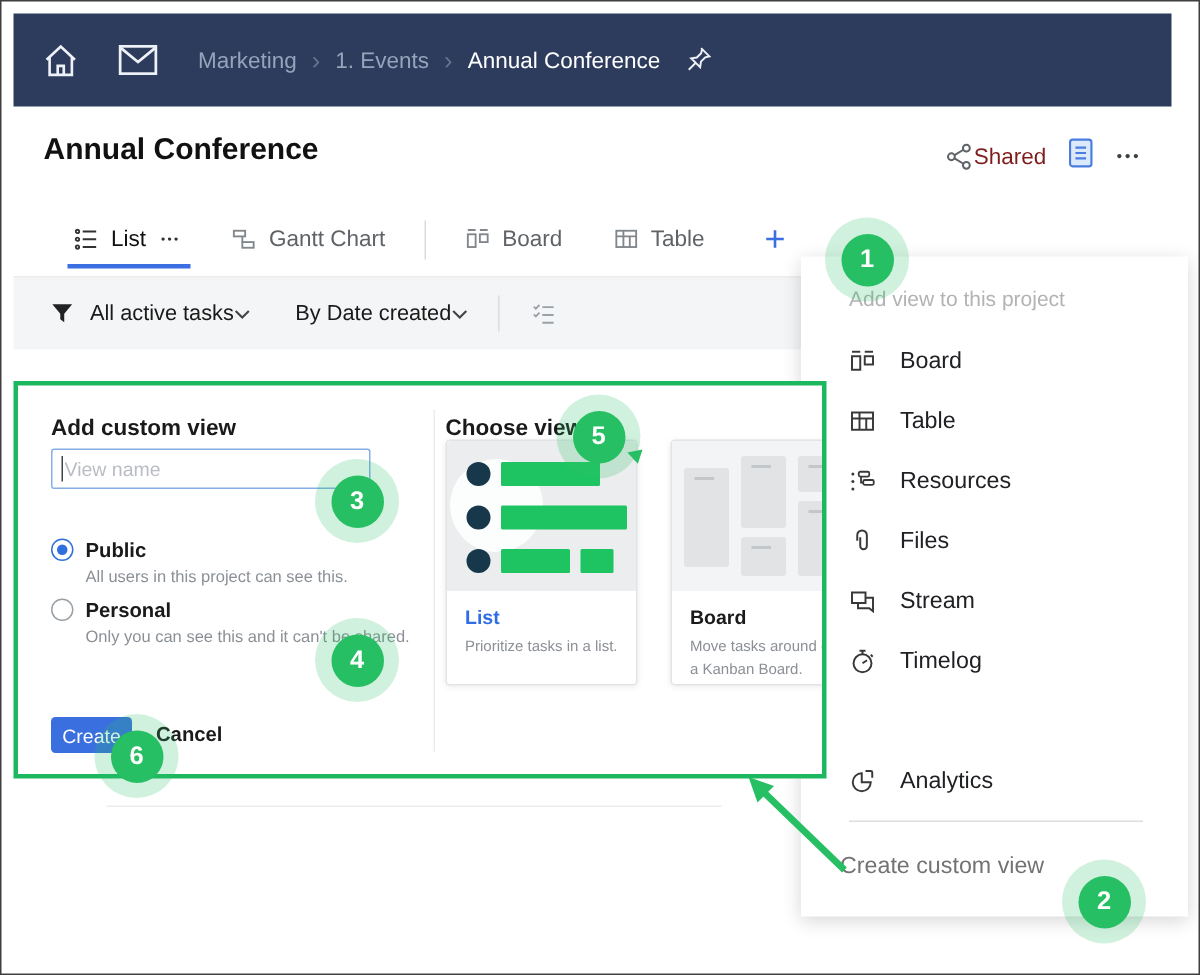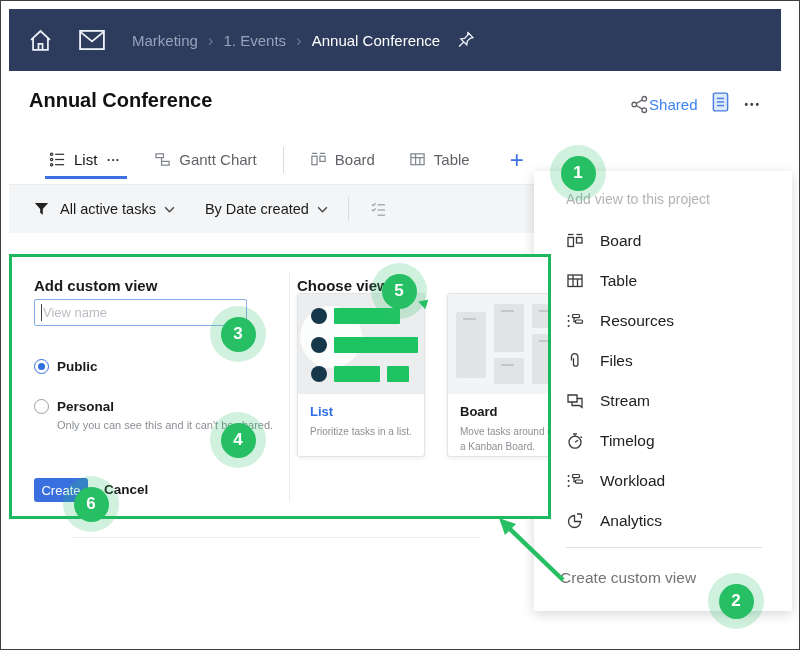--- a/index.html
+++ b/index.html
@@ -16,36 +16,36 @@
   .nav-icon { margin-left:18px; display:flex; align-items:center; }
   .crumbs { margin-left:26px; display:flex; align-items:center; font-size:15px; }
   .crumb-dim { color:#97a3ba; }
   .crumb-sep { color:#67738f; margin:0 10px; font-size:17px; line-height:1; }
   .crumb-cur { color:#ffffff; }
   .pin { margin-left:14px; display:flex; }
 
   
   .page-title { left:28px; top:88px; font-size:20px; font-weight:bold; color:#111; }
   .hdr-actions { right:38px; top:90px; display:flex; align-items:center; gap:14px; }
-  .shared { display:flex; align-items:center; font-size:15px; color:#3b82f6; cursor:pointer; }
+  .shared { display:flex; align-items:center; font-size:15px; color:#7f1d1d; cursor:pointer; }
   .more-dots { font-size:10px; letter-spacing:2px; color:#3c4043; font-weight:bold; }
 
   
   .tabs { left:8px; top:135px; width:783px; height:47px; display:flex; align-items:center; }
   .tab { display:flex; align-items:center; gap:8px; font-size:15px; color:#5f6368; margin-left:26px; cursor:pointer; }
   .tab.active { color:#111; position:relative; margin-left:40px; }
   .tab-underline { position:absolute; left:-4px; bottom:-11px; width:82px; height:3px; background:#3b6fe2; }
   .tab-more { font-size:8px; letter-spacing:1.5px; color:#333; margin-left:2px; }
   .tab-div { width:1px; height:26px; background:#dcdcdc; margin-left:26px; }
   .tab-plus { margin-left:40px; color:#3b6fe2; font-size:24px; font-weight:300; cursor:pointer; line-height:1; }
 
   
   .filterbar { left:8px; top:183px; width:783px; height:49px; background:#f4f5f6;
     border-top:1px solid #ececec; display:flex; align-items:center; font-size:14.5px; }
-  .fb-item { display:flex; align-items:center; gap:8px; color:#1a1a1a; cursor:pointer; }
+  .fb-item { display:flex; align-items:center; color:#1a1a1a; cursor:pointer; }
   .fb-div { width:1px; height:24px; background:#dcdcdc; margin:0 20px; }
   .row-line { left:70px; top:536px; width:410px; height:1px; background:#ececec; }
 
   
   .menu { left:533px; top:170px; width:258px; height:440px; background:#fff; z-index:10;
     box-shadow:0 3px 12px rgba(0,0,0,.16); }
   .menu-header { position:absolute; left:32px; top:20px; font-size:14px; color:#b3b3b3; }
   .menu-item { position:absolute; left:32px; height:28px; display:flex; align-items:center; gap:16px;
     font-size:15.5px; color:#202124; cursor:pointer; }
   .menu-item svg { flex:0 0 auto; }
@@ -282,31 +282,20 @@
   <div class="menu-item" style="top:256px">
     <svg width="18" height="18" viewBox="0 0 18 18" fill="none" stroke="#37383a" stroke-width="1.3">
       <circle cx="9" cy="10.2" r="6"></circle>
         <path d="M9 10.2 L12 8.2"></path>
         <path d="M7 1.8 h4 M9 1.8 v2.4"></path>
         <path d="M14.5 4.5 l1.3 1.3"></path>
     </svg>
     <span>Timelog</span>
   </div>
 
-  <div class="menu-item" style="top:296px">
-    <svg width="18" height="18" viewBox="0 0 18 18" fill="none" stroke="#37383a" stroke-width="1.2">
-      <circle cx="2.6" cy="4" r="1" fill="#37383a" stroke="none"></circle>
-        <circle cx="2.6" cy="9" r="1" fill="#37383a" stroke="none"></circle>
-        <circle cx="2.6" cy="14" r="1" fill="#37383a" stroke="none"></circle>
-      <rect x="6.5" y="2.5" width="7" height="3.2" rx="1"></rect>
-        <rect x="9.5" y="8" width="7" height="3.2" rx="1"></rect>
-      <path d="M8 5.7 v4 h1.5"></path>
-    </svg>
-    <span>Workload</span>
-  </div>
 
   <div class="menu-item" style="top:336px">
     <svg width="18" height="18" viewBox="0 0 18 18" fill="none" stroke="#37383a" stroke-width="1.3">
       <path d="M8.5 3.5 a6 6 0 1 0 6 6 L8.5 9.5 z"></path>
         <path d="M11 2 h3.5 a1 1 0 0 1 1 1 V6.5"></path>
     </svg>
     <span>Analytics</span>
   </div>
 
   <div class="menu-div"></div>
@@ -315,20 +304,21 @@
 
 <div class="abs dialog">
   <div class="dlg-title">Add custom view</div>
   <input class="dlg-input" type="text" placeholder="View name" style="">
   <div class="caret"></div>
 
   <div class="radio-row" style="top:102px">
     <span class="radio sel"></span>
     <span>Public</span>
   </div>
+  <div class="radio-desc" style="top:122px">All users in this project can see this.</div>
 
   <div class="radio-row" style="top:142px">
     <span class="radio"></span>
     <span>Personal</span>
   </div>
   <div class="radio-desc" style="top:162px">Only you can see this and it can't be shared.</div>
 
   <button class="btn-create">Create</button>
   <span class="btn-cancel">Cancel</span>
 

